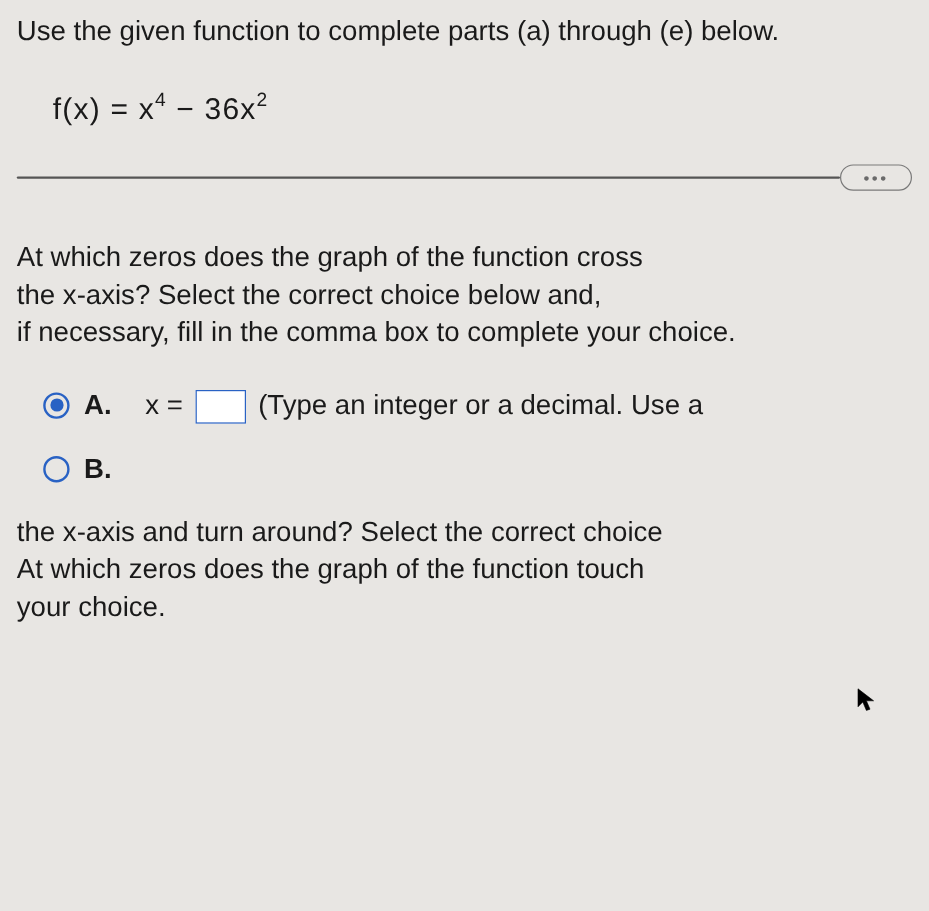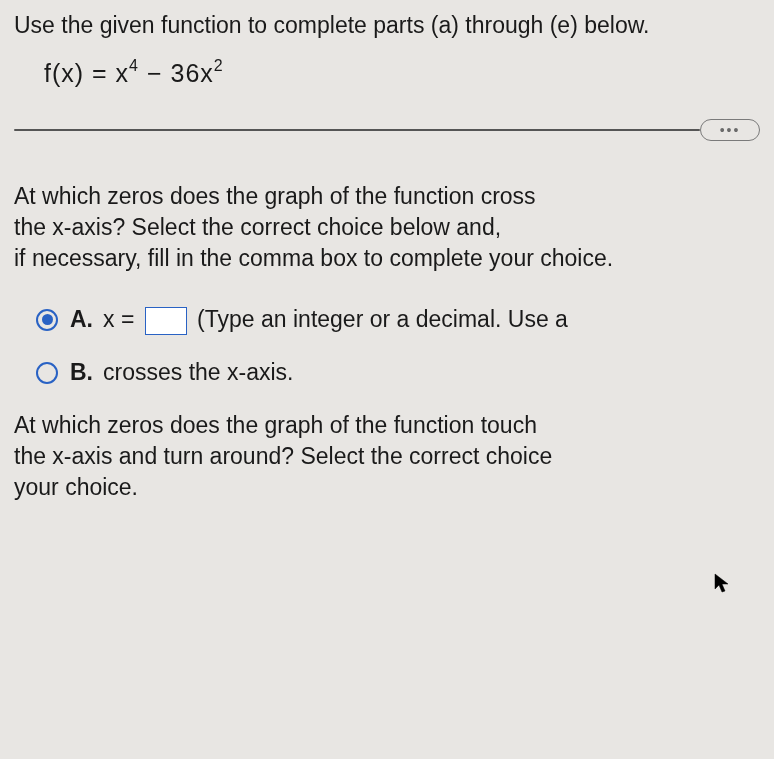--- a/index.html
+++ b/index.html
@@ -6,21 +6,21 @@
     body {
       width: 774px;
       height: 759px;
       background: #e8e6e3;
       font-family: Arial, Helvetica, sans-serif;
       color: #1a1a1a;
       padding: 10px 14px;
       font-size: 23px;
       line-height: 1.35;
     }
-    .intro { margin-bottom: 16px; }
+    .intro { margin-bottom: 34px; }
     .formula { margin: 12px 0 28px 30px; font-size: 25px; letter-spacing: 1px; }
     .formula .sup { font-size: 16px; vertical-align: super; position: relative; top: -2px; }
     .divider-row {
       display: flex; align-items: center; margin: 12px 0 40px 0;
     }
     .hr {
       flex: 1; height: 2px; background: #555; border-radius: 1px;
     }
     .ellipsis-pill {
       width: 60px; height: 22px; border: 1.5px solid #7a7a7a; border-radius: 12px;
@@ -34,21 +34,21 @@
       display: flex; align-items: center; margin-bottom: 22px;
     }
     .radio {
       width: 22px; height: 22px; border: 2.5px solid #2962c4; border-radius: 50%;
       flex-shrink: 0; display: flex; align-items: center; justify-content: center; margin-right: 12px;
     }
     .radio.selected::after {
       content: ""; width: 11px; height: 11px; background: #2962c4; border-radius: 50%;
     }
     .choice-label { font-weight: bold; margin-right: 10px; flex-shrink: 0; }
-    .choice-text { flex: 1; }
+    .choice-text { flex: 1; margin-left: 18px; }
     .answer-box {
       display: inline-block; width: 42px; height: 28px; border: 1.5px solid #2962c4;
       background: #fff; vertical-align: middle; margin: 0 4px;
     }
     .question2 { margin-top: 12px; }
     .cursor {
       position: absolute;
       right: 30px;
       top: 562px;
     }
@@ -87,29 +87,28 @@
       <span>x =</span>
       <input class="answer-box" value="" style="">
       <span>(Type an integer or a decimal. Use a</span>
     </div>
   </div>
 
   <div class="choice-row">
     <div class="radio"></div>
     <div class="choice-label">B.</div>
     <div class="choice-text">
-      <div>crosses the x-axis.</div>
     </div>
   </div>
 
 </div>
 
 <div class="question question2">
+  <div>the x-axis and turn around? Select the correct choice</div>
   <div>At which zeros does the graph of the function touch</div>
-  <div>the x-axis and turn around? Select the correct choice</div>
   <div>your choice.</div>
 </div>
 
 <div class="cursor">
   <svg viewBox="0 0 16 22">
         <path d="M1 1 L1 16 L5 12 L8 19 L11 18 L8 11 L14 11 Z" fill="#000" stroke="#000" stroke-width="0.5"></path>
       </svg>
 </div>
 
 </div>

